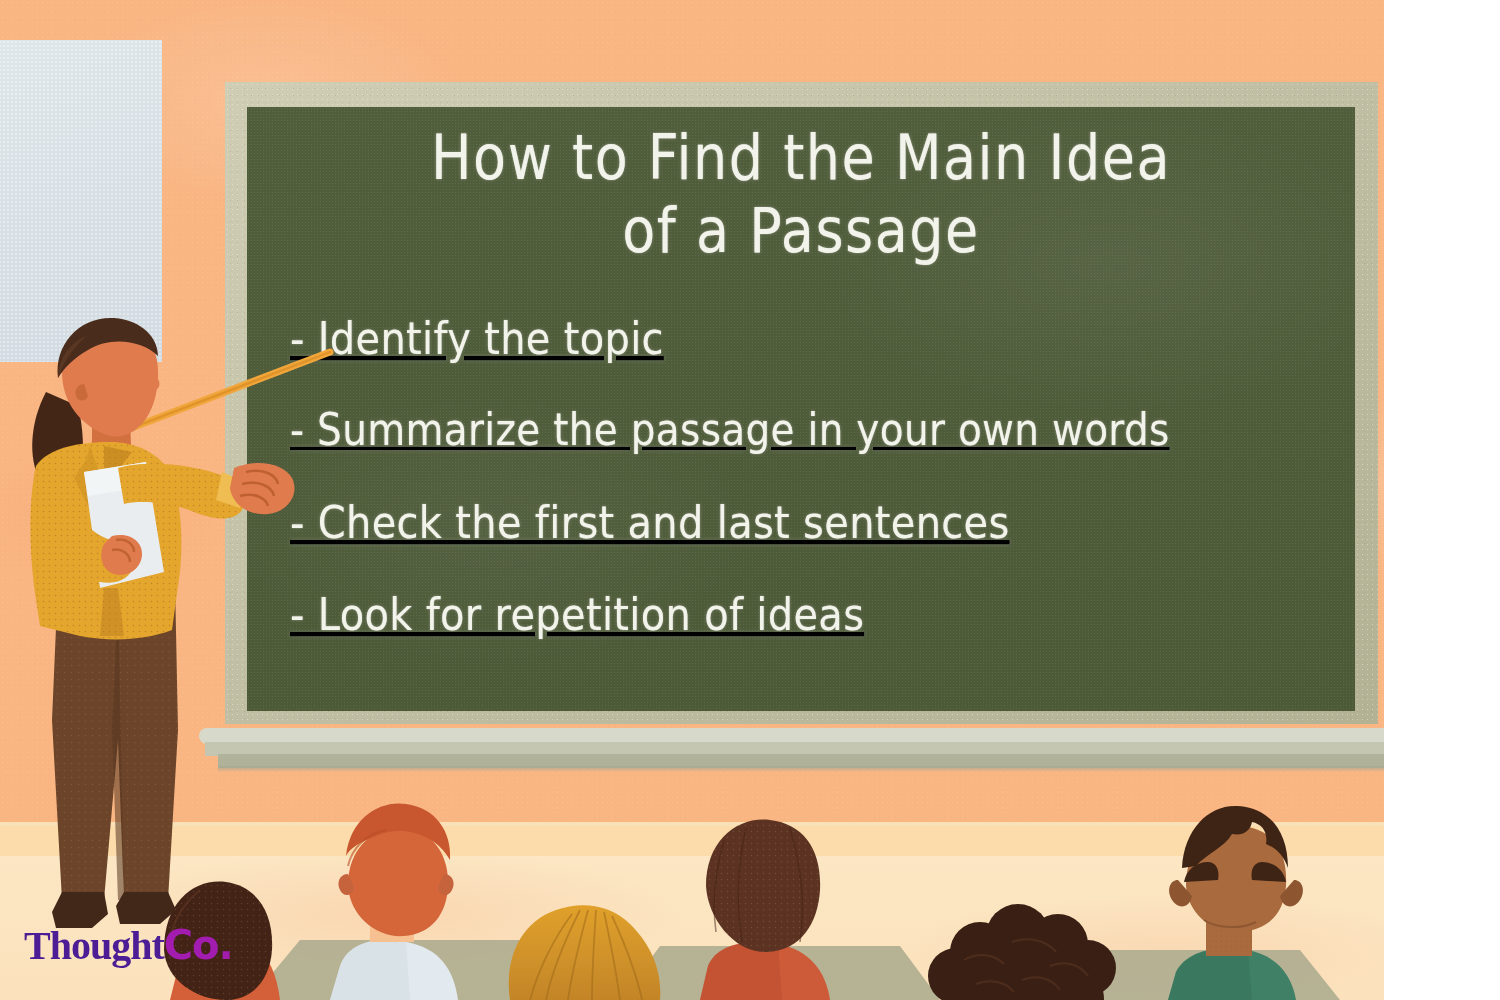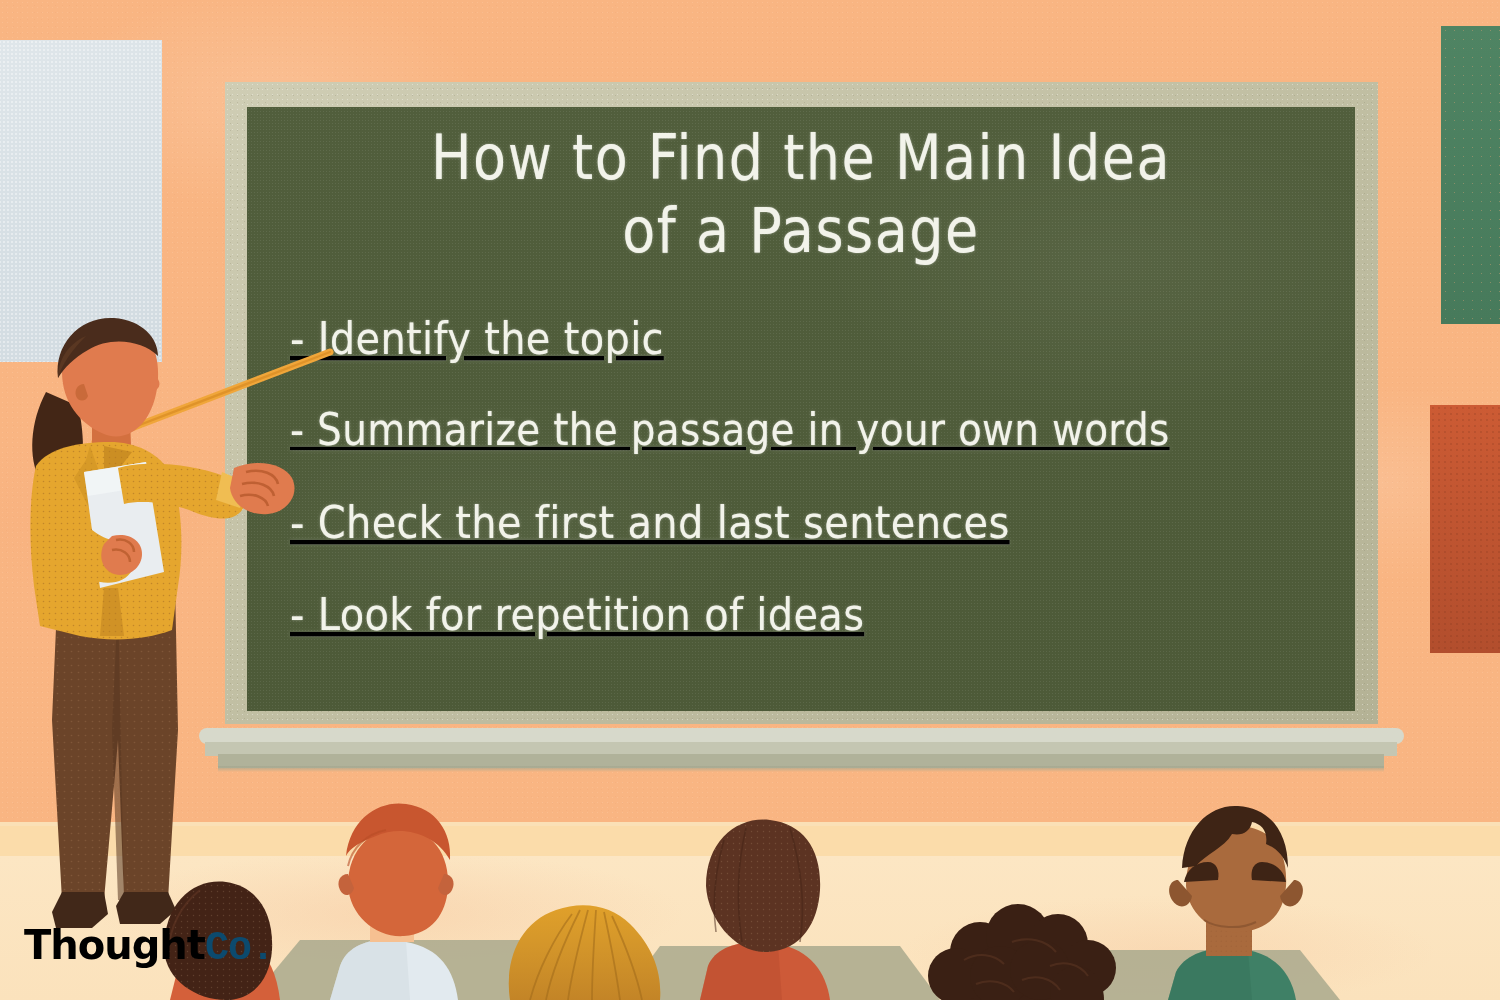--- a/index.html
+++ b/index.html
@@ -1,18 +1,18 @@
 <!DOCTYPE html>
 <html><head>
 <meta charset="utf-8">
 <style>
   html,body{margin:0;padding:0;background:#fff;}
   body{font-family:"Liberation Sans",sans-serif;}
   #scene{
-    position:relative;width:1500px;height:1000px;overflow:hidden;
+    position:relative;width:1384px;height:1000px;overflow:hidden;
     background:#f9b582;
   }
   
   .wall{
     position:absolute;left:0;top:0;width:1500px;height:832px;
     background:
       radial-gradient(ellipse 300px 160px at 18% 12%, rgba(255,255,255,.14), rgba(255,255,255,0) 70%),
       radial-gradient(ellipse 380px 200px at 72% 30%, rgba(255,255,255,.10), rgba(255,255,255,0) 70%),
       radial-gradient(ellipse 260px 150px at 48% 74%, rgba(255,255,255,.10), rgba(255,255,255,0) 70%),
       radial-gradient(ellipse 240px 140px at 92% 58%, rgba(255,255,255,.12), rgba(255,255,255,0) 70%),
@@ -124,22 +124,22 @@
   .bullet.b2{font-size:39px;}
   
   .teacher{position:absolute;left:0;top:300px;width:340px;height:650px;}
   
   .students{position:absolute;left:0;top:770px;width:1500px;height:230px;}
   
   .logo{
     position:absolute;left:24px;top:922px;font-size:40px;letter-spacing:-1px;
     font-family:"DejaVu Sans",sans-serif;font-weight:700;white-space:nowrap;
   }
-  .logo .t1{color:#000000;}
-  .logo .t2{color:#0c4a6e;font-family:Liberation Mono, monospace;}
+  .logo .t1{color:#4c1d95;font-family:Liberation Serif, serif;}
+  .logo .t2{color:#a21caf;}
 </style>
 </head>
 <body>
 
 <div id="scene">
 
   <div class="wall"></div>
   <div class="wall-grain"></div>
 
   <div class="poster-gray">

